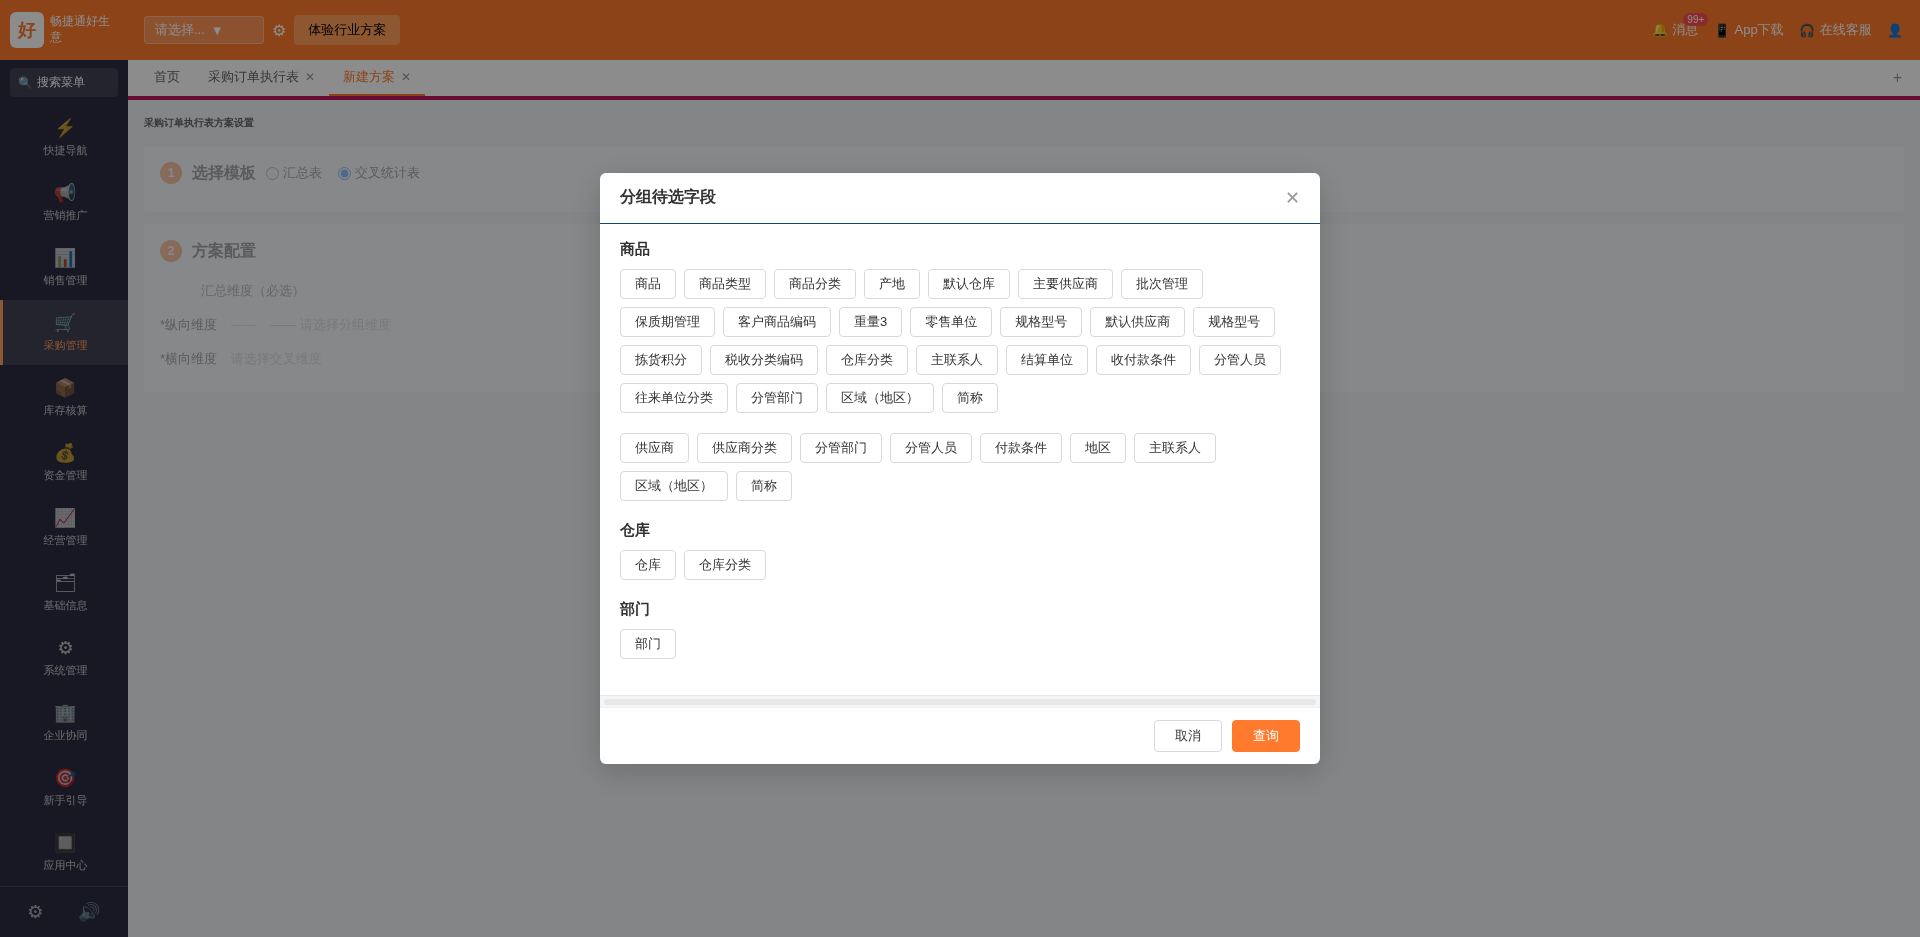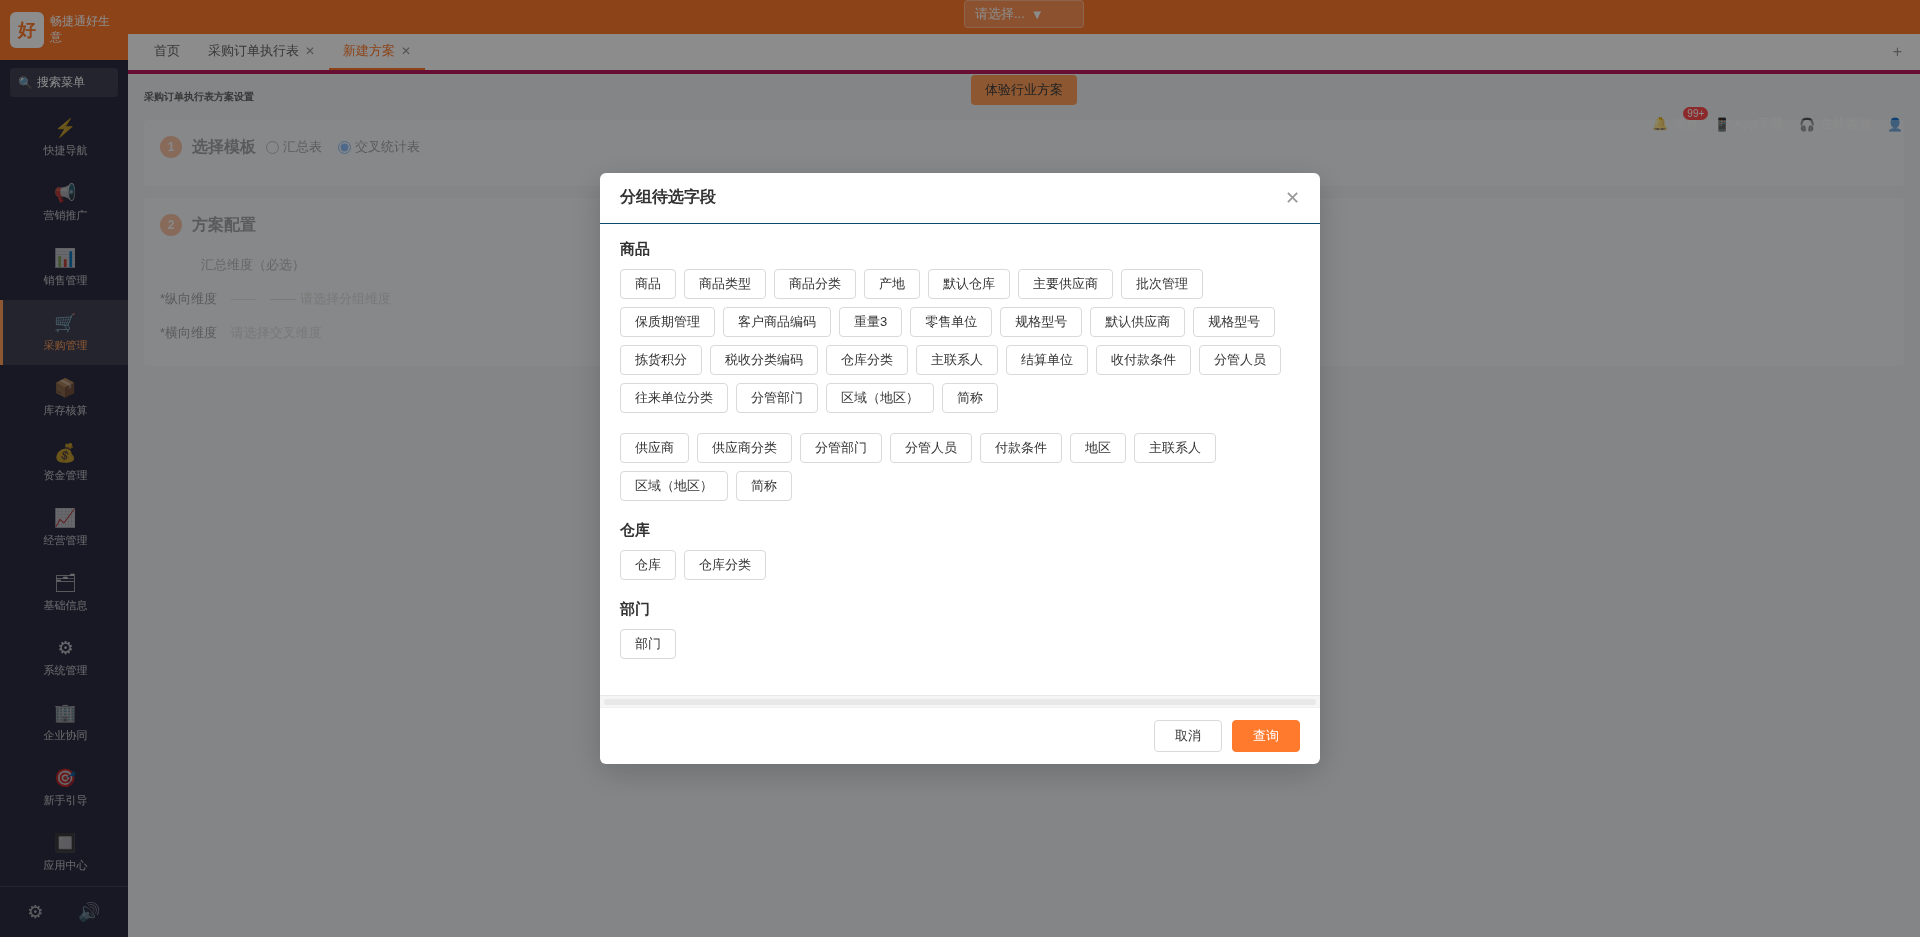--- a/index.html
+++ b/index.html
@@ -23,24 +23,24 @@
     .sidebar-nav-item.active { background: rgba(255,255,255,0.1); color: #ff9f5a; border-left-color: #ff9f5a; }
     .sidebar-nav-icon { font-size: 18px; }
 
     .sidebar-footer { width: 100%; padding: 10px; display: flex; justify-content: space-around; border-top: 1px solid rgba(255,255,255,0.1); }
     .sidebar-footer-btn { background: none; border: none; color: rgba(255,255,255,0.6); cursor: pointer; font-size: 18px; padding: 4px; }
 
     
     .main-area { flex: 1; display: flex; flex-direction: column; background: #f0f2f5; }
 
     
-    .top-header { background: #ff7a2d; display: flex; align-items: center; padding: 0 16px; height: 34px; gap: 10px; flex-shrink: 0; flex-direction: column; }
+    .top-header { background: #ff7a2d; display: flex; align-items: center; padding: 0 16px; height: 60px; gap: 4px; flex-shrink: 0; }
     .top-header-dropdown { background: rgba(255,255,255,0.2); border: 1px solid rgba(255,255,255,0.3); border-radius: 4px; padding: 4px 10px; color: white; font-size: 13px; cursor: pointer; display: flex; align-items: center; gap: 6px; min-width: 120px; }
     .top-header-settings { background: none; border: none; color: white; font-size: 16px; cursor: pointer; padding: 4px; }
-    .top-header-experience { background: #ff9f5a; border: none; border-radius: 4px; padding: 6px 14px; color: #404040; font-size: 13px; cursor: pointer; }
+    .top-header-experience { background: #ff9f5a; border: none; border-radius: 4px; padding: 6px 14px; color: #000000; font-size: 13px; cursor: pointer; }
     .top-header-right { margin-left: auto; display: flex; align-items: center; gap: 16px; color: white; font-size: 13px; }
     .top-header-badge { position: relative; cursor: pointer; }
     .badge-count { position: absolute; top: -8px; right: -10px; background: #ff4d4f; color: white; border-radius: 10px; font-size: 10px; padding: 1px 4px; }
     .top-header-right-btn { display: flex; align-items: center; gap: 4px; cursor: pointer; color: white; }
 
     
     .tab-bar { background: white; display: flex; align-items: center; padding: 0 12px; border-bottom: 4px solid #be185d; height: 40px; flex-shrink: 0; }
     .tab-item { padding: 8px 14px; font-size: 13px; cursor: pointer; color: #666; border-bottom: 2px solid transparent; display: flex; align-items: center; gap: 6px; white-space: nowrap; }
     .tab-item.active { color: #ff7a2d; border-bottom-color: #ff7a2d; }
     .tab-close { font-size: 12px; color: #999; cursor: pointer; }

